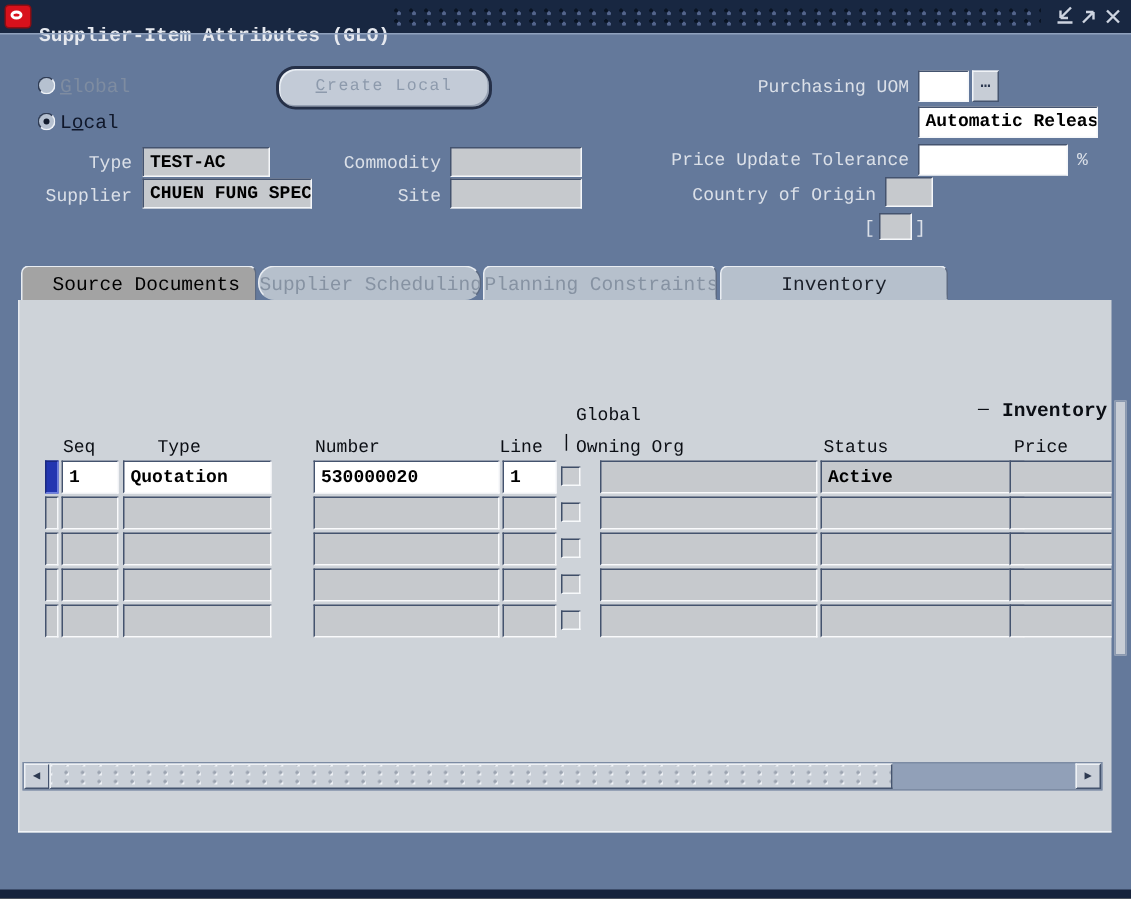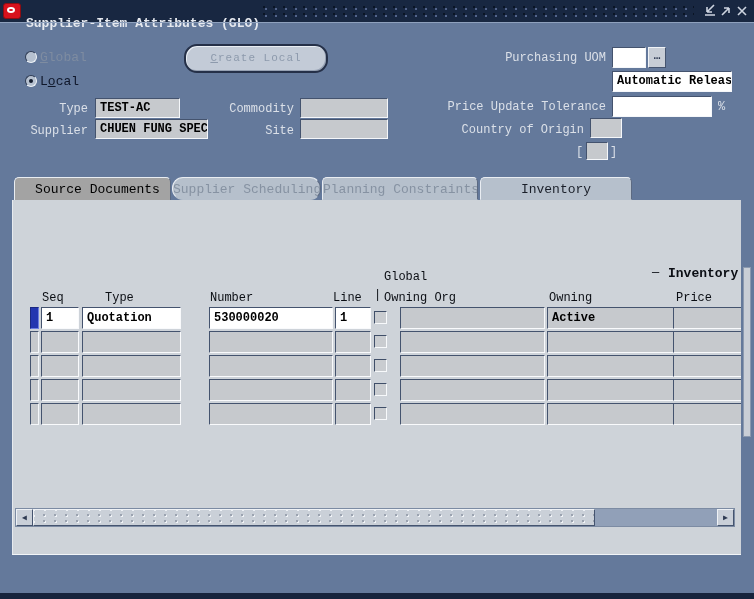--- a/index.html
+++ b/index.html
@@ -152,21 +152,21 @@
     <span class="plabel" style="left:372px;top:70px;">Global</span>
     <span class="plabel" style="left:640px;top:66px;">—</span>
     <span class="plabel bold" style="left:656px;top:66px;">Inventory</span>
 
     <span class="plabel" style="left:30px;top:91px;">Seq</span>
     <span class="plabel" style="left:93px;top:91px;">Type</span>
     <span class="plabel" style="left:198px;top:91px;">Number</span>
     <span class="plabel" style="left:321px;top:91px;">Line</span>
     <span class="plabel" style="left:362px;top:88px;">|</span>
     <span class="plabel" style="left:372px;top:91px;">Owning Org</span>
-    <span class="plabel" style="left:537px;top:91px;">Owning</span>
+    <span class="plabel" style="left:537px;top:91px;">Status</span>
     <span class="plabel" style="left:664px;top:91px;">Price</span>
 
     <div class="grow" style="top:107px;">
       <div class="ind cur"></div>
       <div class="cell white c-seq">1</div>
       <div class="cell white c-type">Quotation</div>
       <div class="cell white c-num">530000020</div>
       <div class="cell white c-line">1</div>
       <div class="cb"></div>
       <div class="cell c-own"></div>

